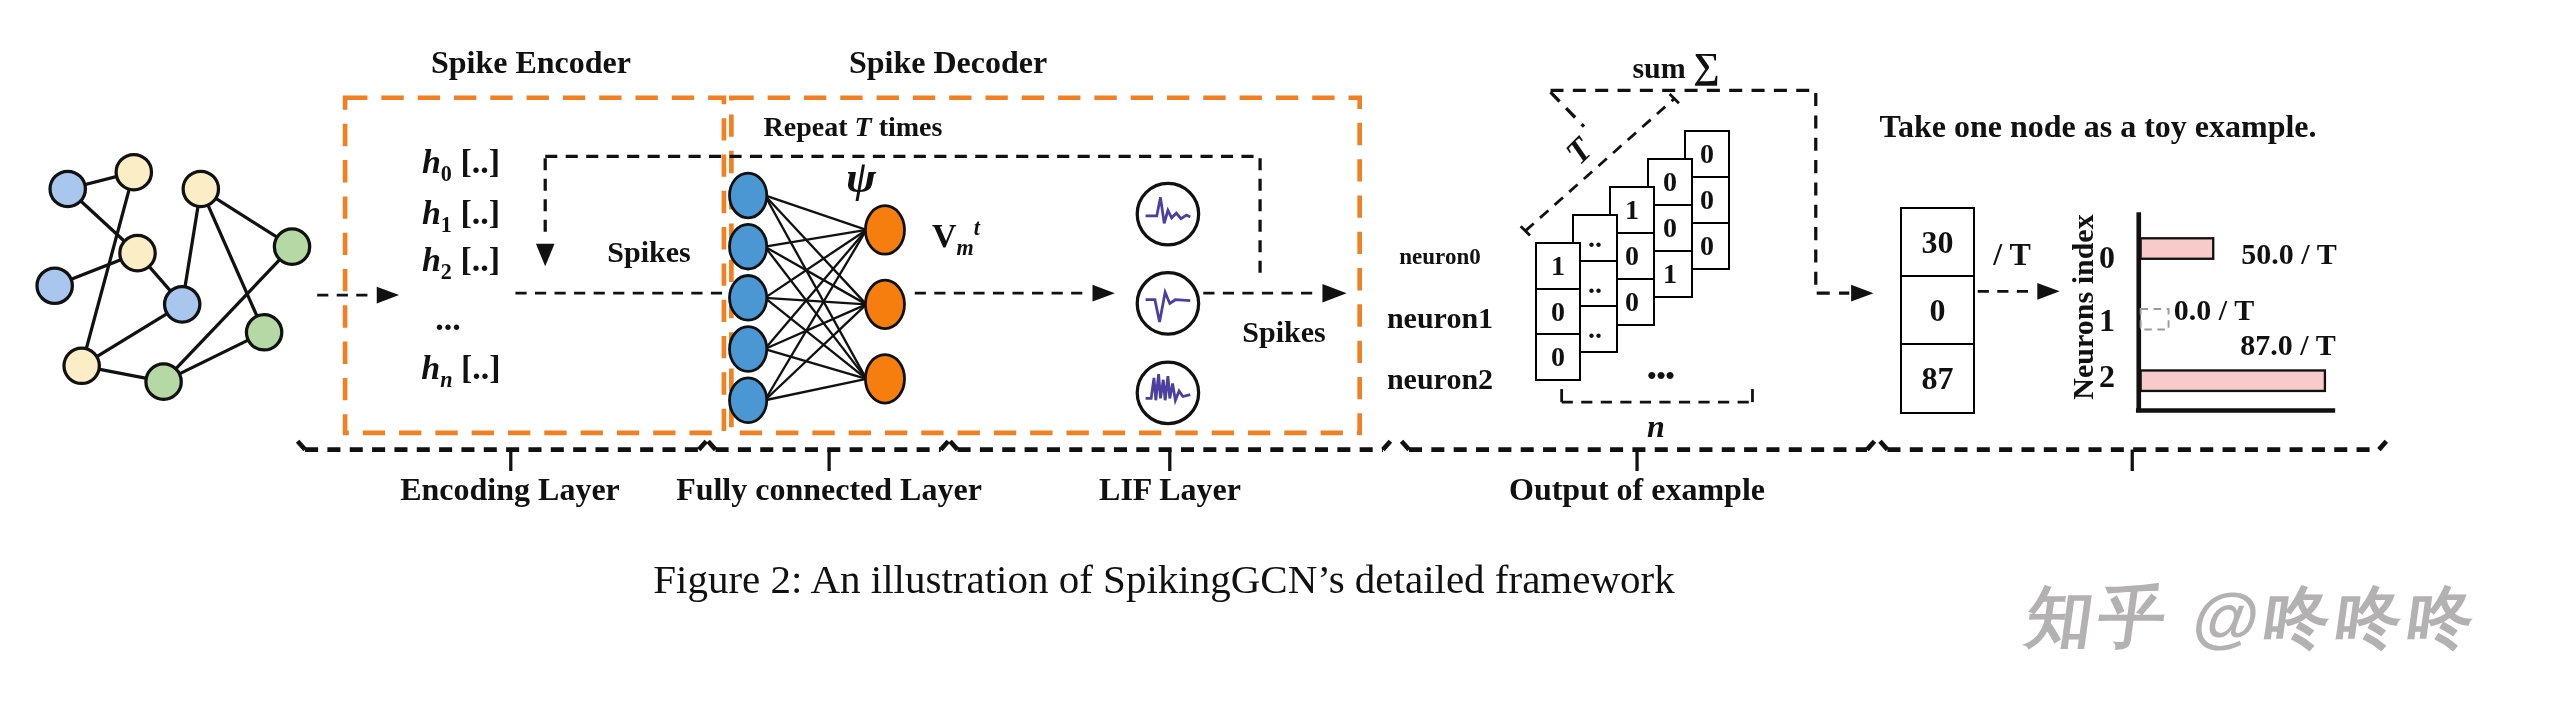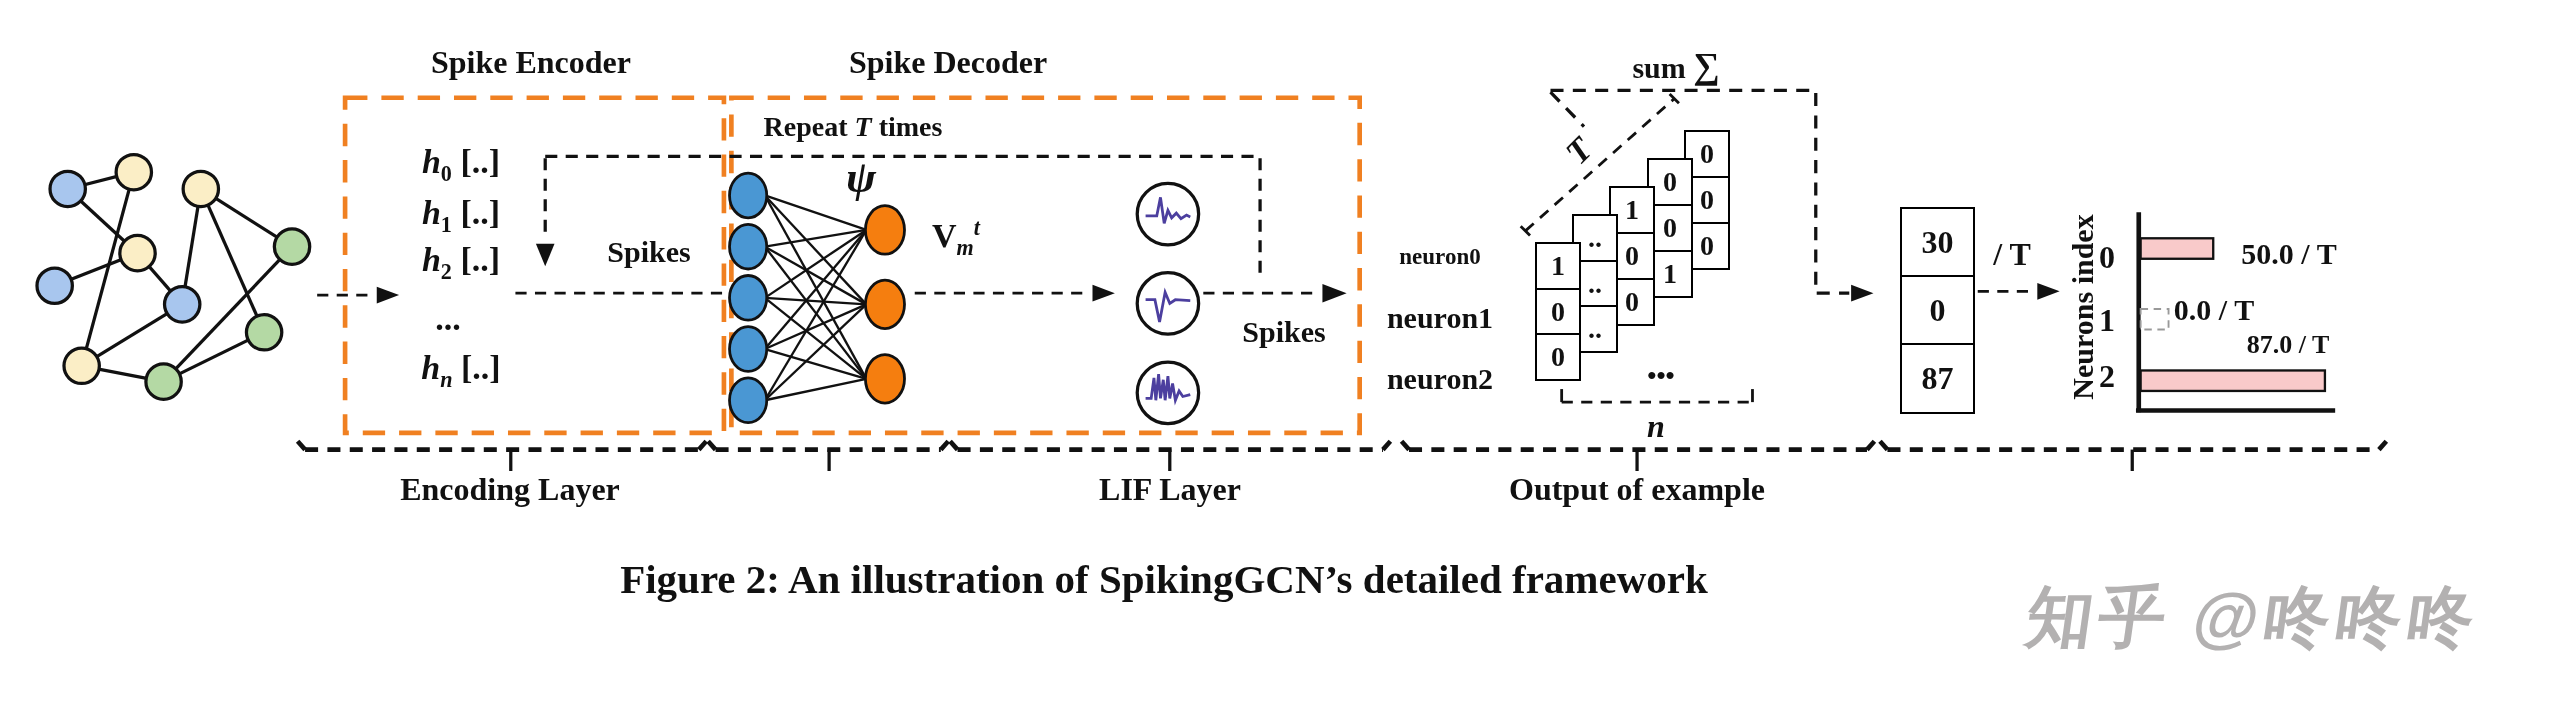--- a/index.html
+++ b/index.html
@@ -1,21 +1,21 @@
 <!DOCTYPE html>
 <html style="--box-orange: #f08021; --graph-blue: #a8c6ee; --graph-yellow: #fbeec6; --graph-green: #b4d9a4; --fc-blue: #4a97d3; --fc-orange: #f57e0f; --wave-purple: #4c3f9f; --bar-pink: #f9caca; --ink: #111111; --watermark-gray: #b3b1b1;font-size:15px"><head>
 <meta charset="utf-8">
 <style>
   html,body{margin:0;padding:0;background:#fff;}
   #stage{position:relative;width:2576px;height:713px;background:#fff;overflow:hidden;
          font-family:"Liberation Serif",serif;color:#111;}
   svg{position:absolute;left:0;top:0;}
   .lbl{position:absolute;transform:translate(-50%,-50%);font-family:"Liberation Serif",serif;
        font-weight:bold;color:#111;white-space:nowrap;line-height:1;}
-  .serifreg{font-weight:bold;}
+  .serifreg{font-weight:normal;}
   .it{font-style:italic;}
   .cell{position:absolute;width:46px;height:48px;background:#fff;border:2.8px solid #000;
         box-sizing:border-box;display:flex;align-items:center;justify-content:center;
         font:bold 28px "Liberation Serif",serif;}
   .sumcell{position:absolute;width:75px;height:71px;background:#fff;border:2.8px solid #000;
         box-sizing:border-box;display:flex;align-items:center;justify-content:center;
         font:bold 32px "Liberation Serif",serif;}
   .rot-ccw{transform:translate(-50%,-50%) rotate(-90deg);}
   .rot-diag{transform:translate(-50%,-50%) rotate(-45deg);}
   .watermark{position:absolute;font-weight:bold;color:#b3b1b1;font-size:67px;letter-spacing:4.7px;
@@ -259,43 +259,45 @@
         <span>1</span>
       </div>
     <div class="cell" style="left:1535px;top:288px">
         <span>0</span>
       </div>
     <div class="cell" style="left:1535px;top:333px">
         <span>0</span>
       </div>
   </div>
 
+  <span class="lbl" style="left:2098px;top:126px;font-size:32px">Take one node as a toy example.</span>
 
   <div>
     <div class="sumcell" style="left:1900px;top:207px">
         <span>30</span>
       </div>
     <div class="sumcell" style="left:1900px;top:275px">
         <span>0</span>
       </div>
     <div class="sumcell" style="left:1900px;top:343px">
         <span>87</span>
       </div>
   </div>
   <span class="lbl" style="left:2012px;top:254px;font-size:32px">/ T</span>
 
   <span class="lbl rot-ccw" style="left:2083px;top:307px;font-size:30px">Neurons index</span>
   <span class="lbl" style="left:2107px;top:257px;font-size:32px">0</span>
   <span class="lbl" style="left:2107px;top:320px;font-size:32px">1</span>
   <span class="lbl" style="left:2107px;top:376px;font-size:32px">2</span>
   <span class="lbl" style="left:2289px;top:254px;font-size:30px">50.0 / T</span>
   <span class="lbl" style="left:2214px;top:310px;font-size:30px">0.0 / T</span>
-  <span class="lbl" style="left:2288px;top:345px;font-size:26px">87.0 / T</span>
+  <span class="lbl" style="left:2288px;top:345px;font-size:30px">87.0 / T</span>
 
   <span class="lbl" style="left:510px;top:489px;font-size:32px">Encoding Layer</span>
+  <span class="lbl" style="left:829px;top:489px;font-size:32px">Fully connected Layer</span>
   <span class="lbl" style="left:1170px;top:489px;font-size:32px">LIF Layer</span>
   <span class="lbl" style="left:1637px;top:489px;font-size:32px">Output of example</span>
 
   <span class="lbl serifreg" style="left:1164px;top:579px;font-size:41px">Figure 2: An illustration of SpikingGCN’s detailed framework</span>
   <span class="watermark" style="left:2027px;top:572px">知乎 @咚咚咚</span>
 
 </div>
 
 
 </body></html>

